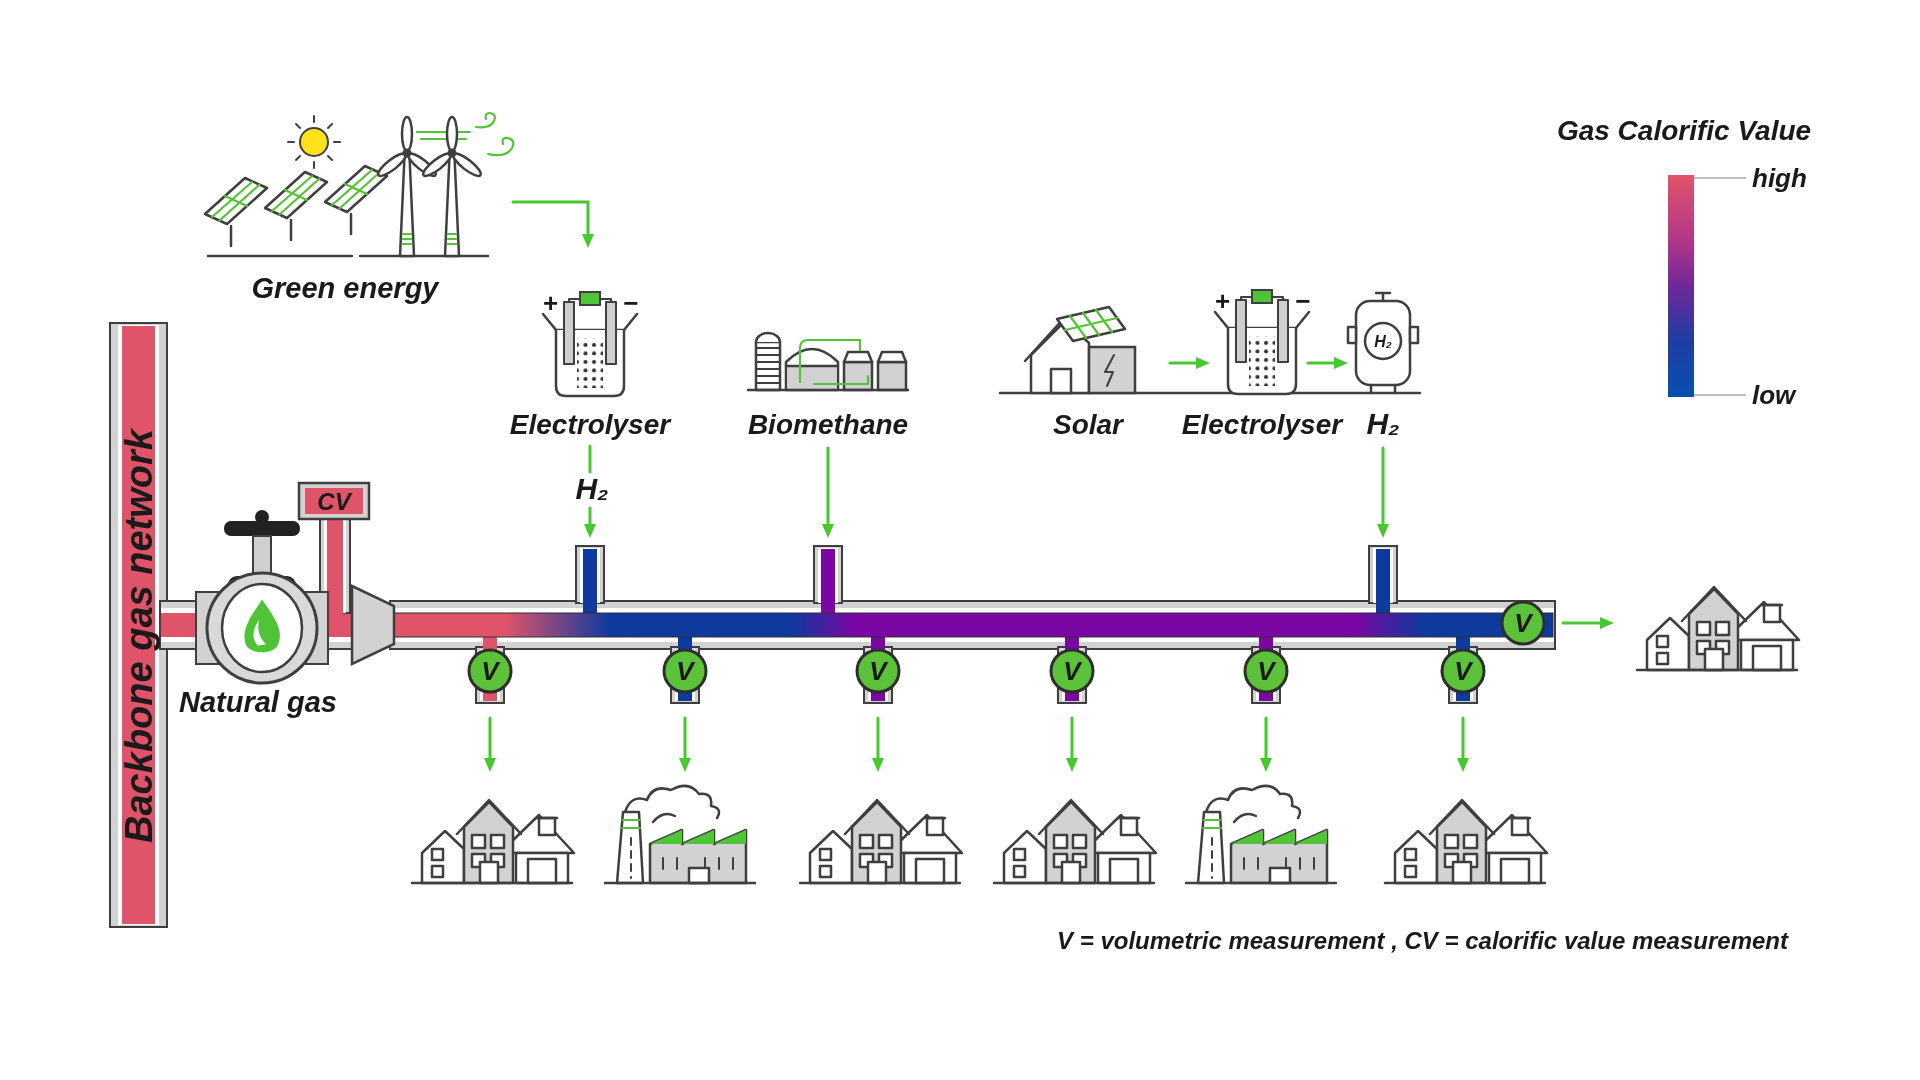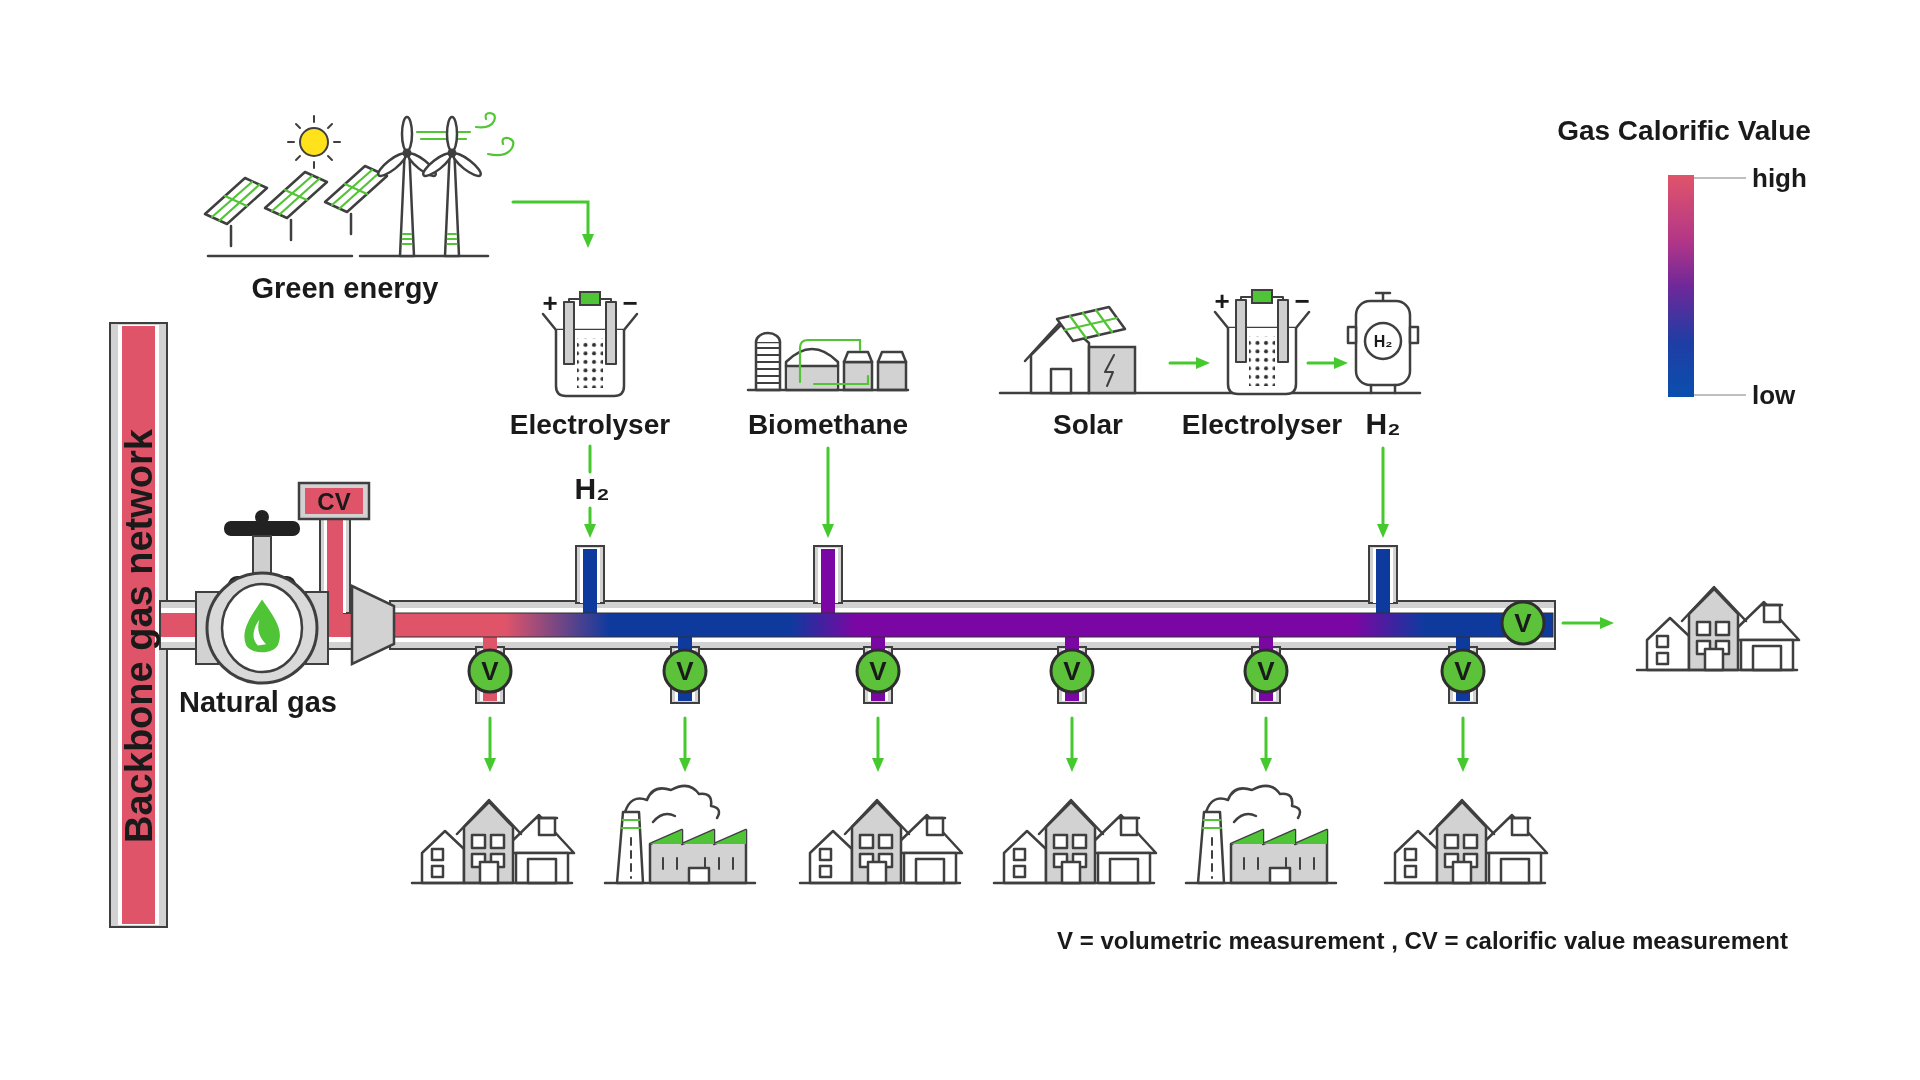--- a/index.html
+++ b/index.html
@@ -1,16 +1,16 @@
 <!DOCTYPE html>
 <html><head>
 <meta charset="utf-8">
 <style>
   html,body{margin:0;padding:0;background:#ffffff;}
-  .stage{width:1920px;height:1080px;position:relative;background:#fff;overflow:hidden;}
+  .stage{width:1920px;height:1080px;position:relative;background:#fff;overflow:hidden;font-style:italic;}
   svg{display:block;}
   .s  {stroke:#3f3f3f;stroke-width:2.5;fill:none;stroke-linecap:round;stroke-linejoin:round;}
   .s2 {stroke:#3f3f3f;stroke-width:2;fill:none;stroke-linecap:round;stroke-linejoin:round;}
   .fw {fill:#ffffff;stroke:#3f3f3f;stroke-width:2.5;stroke-linejoin:round;}
   .fgl{fill:#cfcfcf;stroke:#3f3f3f;stroke-width:2;stroke-linejoin:round;}
   .gl {stroke:#46c92e;stroke-width:3;fill:none;stroke-linecap:round;}
   .gt {stroke:#52c436;stroke-width:2.2;fill:none;stroke-linecap:round;}
   .txt{font-family:"Liberation Sans","DejaVu Sans",sans-serif;font-weight:700;fill:#1a1a1a;}
 </style>
 </head>

